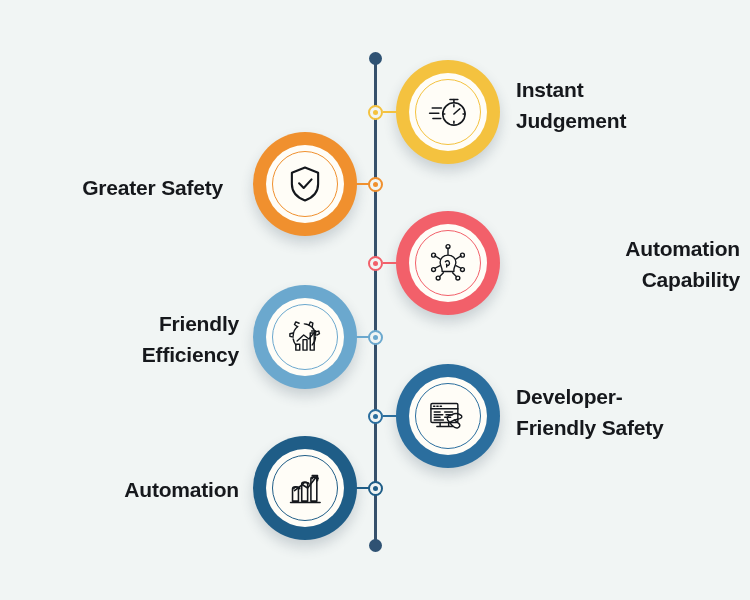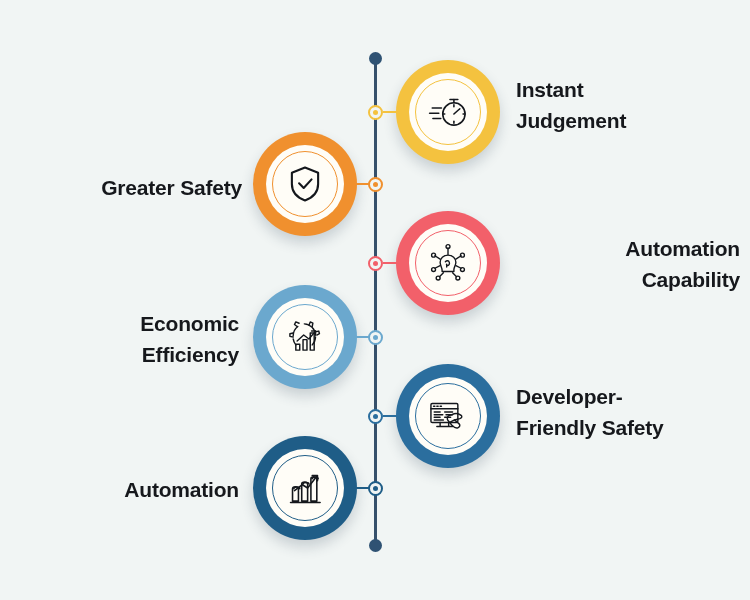--- a/index.html
+++ b/index.html
@@ -165,21 +165,21 @@
       <path d="M23 31l7 7 12-13"></path>
     </svg>
             </span>
           </div>
         </div>
       </div>
       <div class="stub" style="top: 183px; left: 352px; width: 17px; background: rgb(240, 144, 46);"></div>
       <div class="node" style="top: 177px; border-color: rgb(240, 144, 46);">
         <div class="core" style="background: rgb(240, 144, 46);"></div>
       </div>
-      <div class="label left" style="top: 172px; left: 19px; width: 223px;">Greater Safety</div>
+      <div class="label left" style="top: 172px; left: 0; width: 223px;">Greater Safety</div>
       <div class="medallion" style="top: 211px; left: 396px; background: rgb(242, 96, 106);">
         <div class="ring-white">
           <div class="ring-inner" style="border-color: rgb(242, 96, 106);">
             <span>
     <svg viewBox="0 0 64 64" fill="none" stroke="#14171c" stroke-width="2.1" stroke-linecap="round" stroke-linejoin="round">
       <path d="M32 20c-7 0-12 5-12 11 0 5 3 8 3 12v2h18v-3c0-4 3-6 3-11 0-6-5-11-12-11z"></path>
       <path d="M28 30c2-2 5-2 6 1 1 3-1 5-3 5"></path>
       <path d="M30 38v-4"></path>
       <path d="M32 19V9"></path>
                 <circle cx="32" cy="7" r="3"></circle>
@@ -223,21 +223,21 @@
       <path d="M42 23h6v6"></path>
     </svg>
             </span>
           </div>
         </div>
       </div>
       <div class="stub" style="top: 336px; left: 352px; width: 17px; background: rgb(107, 168, 206);"></div>
       <div class="node" style="top: 330px; border-color: rgb(107, 168, 206);">
         <div class="core" style="background: rgb(107, 168, 206);"></div>
       </div>
-      <div class="label left" style="top: 308px; left: 16px; width: 223px;">Economic
+      <div class="label left" style="top: 308px; left: 16px; width: 223px;">Friendly
 Efficiency</div>
       <div class="medallion" style="top: 364px; left: 396px; background: rgb(43, 110, 158);">
         <div class="ring-white">
           <div class="ring-inner" style="border-color: rgb(43, 110, 158);">
             <span>
     <svg viewBox="0 0 64 64" fill="none" stroke="#14171c" stroke-width="2.2" stroke-linecap="round" stroke-linejoin="round">
       <rect x="6" y="13" width="41" height="29" rx="2"></rect>
       <path d="M6 21h41"></path>
       <path d="M10 17h2M15 17h2M20 17h2"></path>
       <path d="M11 26h9M11 30h13M11 34h9M11 38h14"></path>

